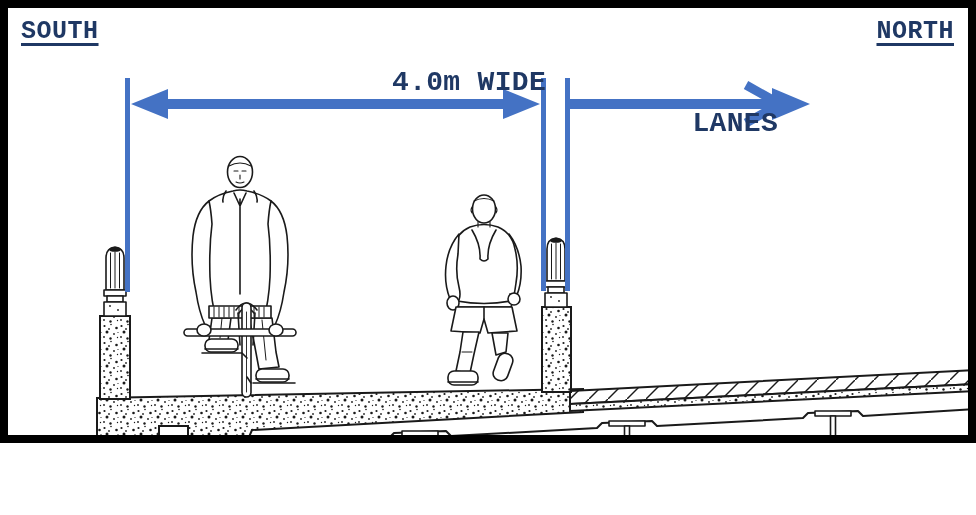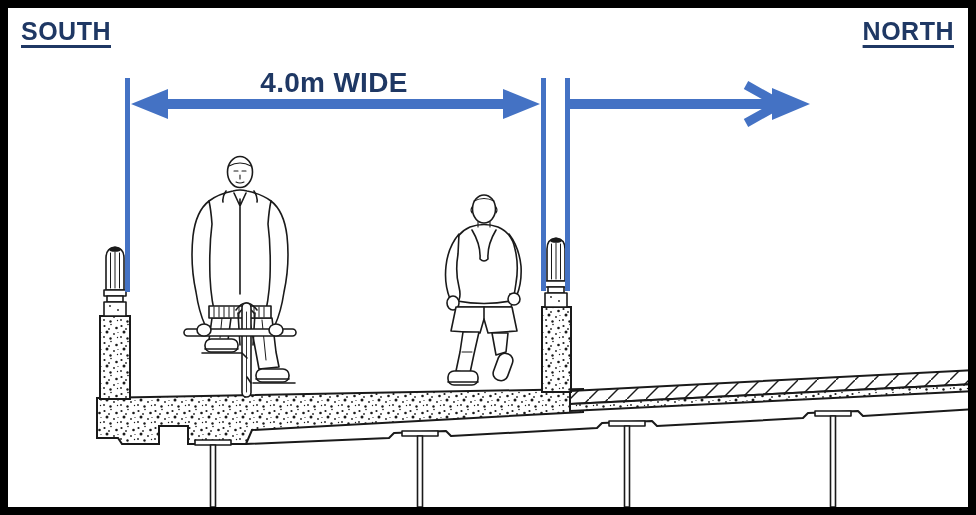--- a/index.html
+++ b/index.html
@@ -1,24 +1,24 @@
 <!DOCTYPE html>
 <html style="--label_navy: #1F3864; --arrow_blue: #4472C4; --drawing_ink: #1a1a1a; --frame_black: #000000; --background: #ffffff;"><head>
 <meta charset="utf-8">
 <style>
   html,body{margin:0;padding:0;background:#ffffff;}
   .stage{
-    position:relative;width:976px;height:515px;background:var(--background,#fff);
-    font-family:Liberation Sans, sans-serif;overflow:hidden;
+    position:relative;width:976px;height:443px;background:var(--background,#fff);
+    font-family:Liberation Mono, monospace;overflow:hidden;
   }
   .frame{position:absolute;inset:0;border:8px solid var(--frame_black,#000);z-index:6;pointer-events:none;}
   svg.drawing{position:absolute;left:0;top:0;z-index:1;}
   .label{position:absolute;z-index:4;color:var(--label_navy,#1F3864);font-weight:bold;white-space:nowrap;}
   .corner{font-size:25px;line-height:1.1;text-decoration:underline;text-decoration-thickness:2.5px;text-underline-offset:5px;letter-spacing:.5px;}
-  .dim{font-size:28px;line-height:1.1;text-align:center;letter-spacing:.3px;}
+  .dim{font-size:28px;line-height:1.1;text-align:right;letter-spacing:.3px;}
   .trail-line{left:122px;width:424px;}
   .veh-line{left:572px;width:206px;}
   
   .ln{fill:none;stroke:var(--drawing_ink,#1a1a1a);stroke-width:1.6;stroke-linecap:round;stroke-linejoin:round;}
   .shape{fill:#ffffff;stroke:var(--drawing_ink,#1a1a1a);stroke-width:1.6;stroke-linecap:round;stroke-linejoin:round;}
   .conc{stroke:var(--drawing_ink,#1a1a1a);stroke-width:2;}
   .thick{stroke-width:2;}
   .blue-fill{fill:var(--arrow_blue,#4472C4);}
   .blue-stroke{stroke:var(--arrow_blue,#4472C4);fill:none;}
 </style>
@@ -141,15 +141,16 @@
       <path class="blue-stroke" style="stroke-width:9;stroke-linejoin:miter;stroke-linecap:butt" d="M746,85 L780,104 L746,123"></path>
       <path class="blue-fill" d="M570,99 L772,99 L772,88 L810,104 L772,120 L772,109 L570,109 Z"></path>
     </g>
   </svg>
 
   <div class="label corner" style="left:21px;top:18px;">SOUTH</div>
   <div class="label corner" style="right:22px;top:18px;text-align:right;">NORTH</div>
 
   <div class="label dim trail-line" style="top:68px;">4.0m WIDE</div>
 
+  <div class="label dim veh-line" style="top:109px;">LANES</div>
 
   <div class="frame"></div>
 </div>
 
 </body></html>

